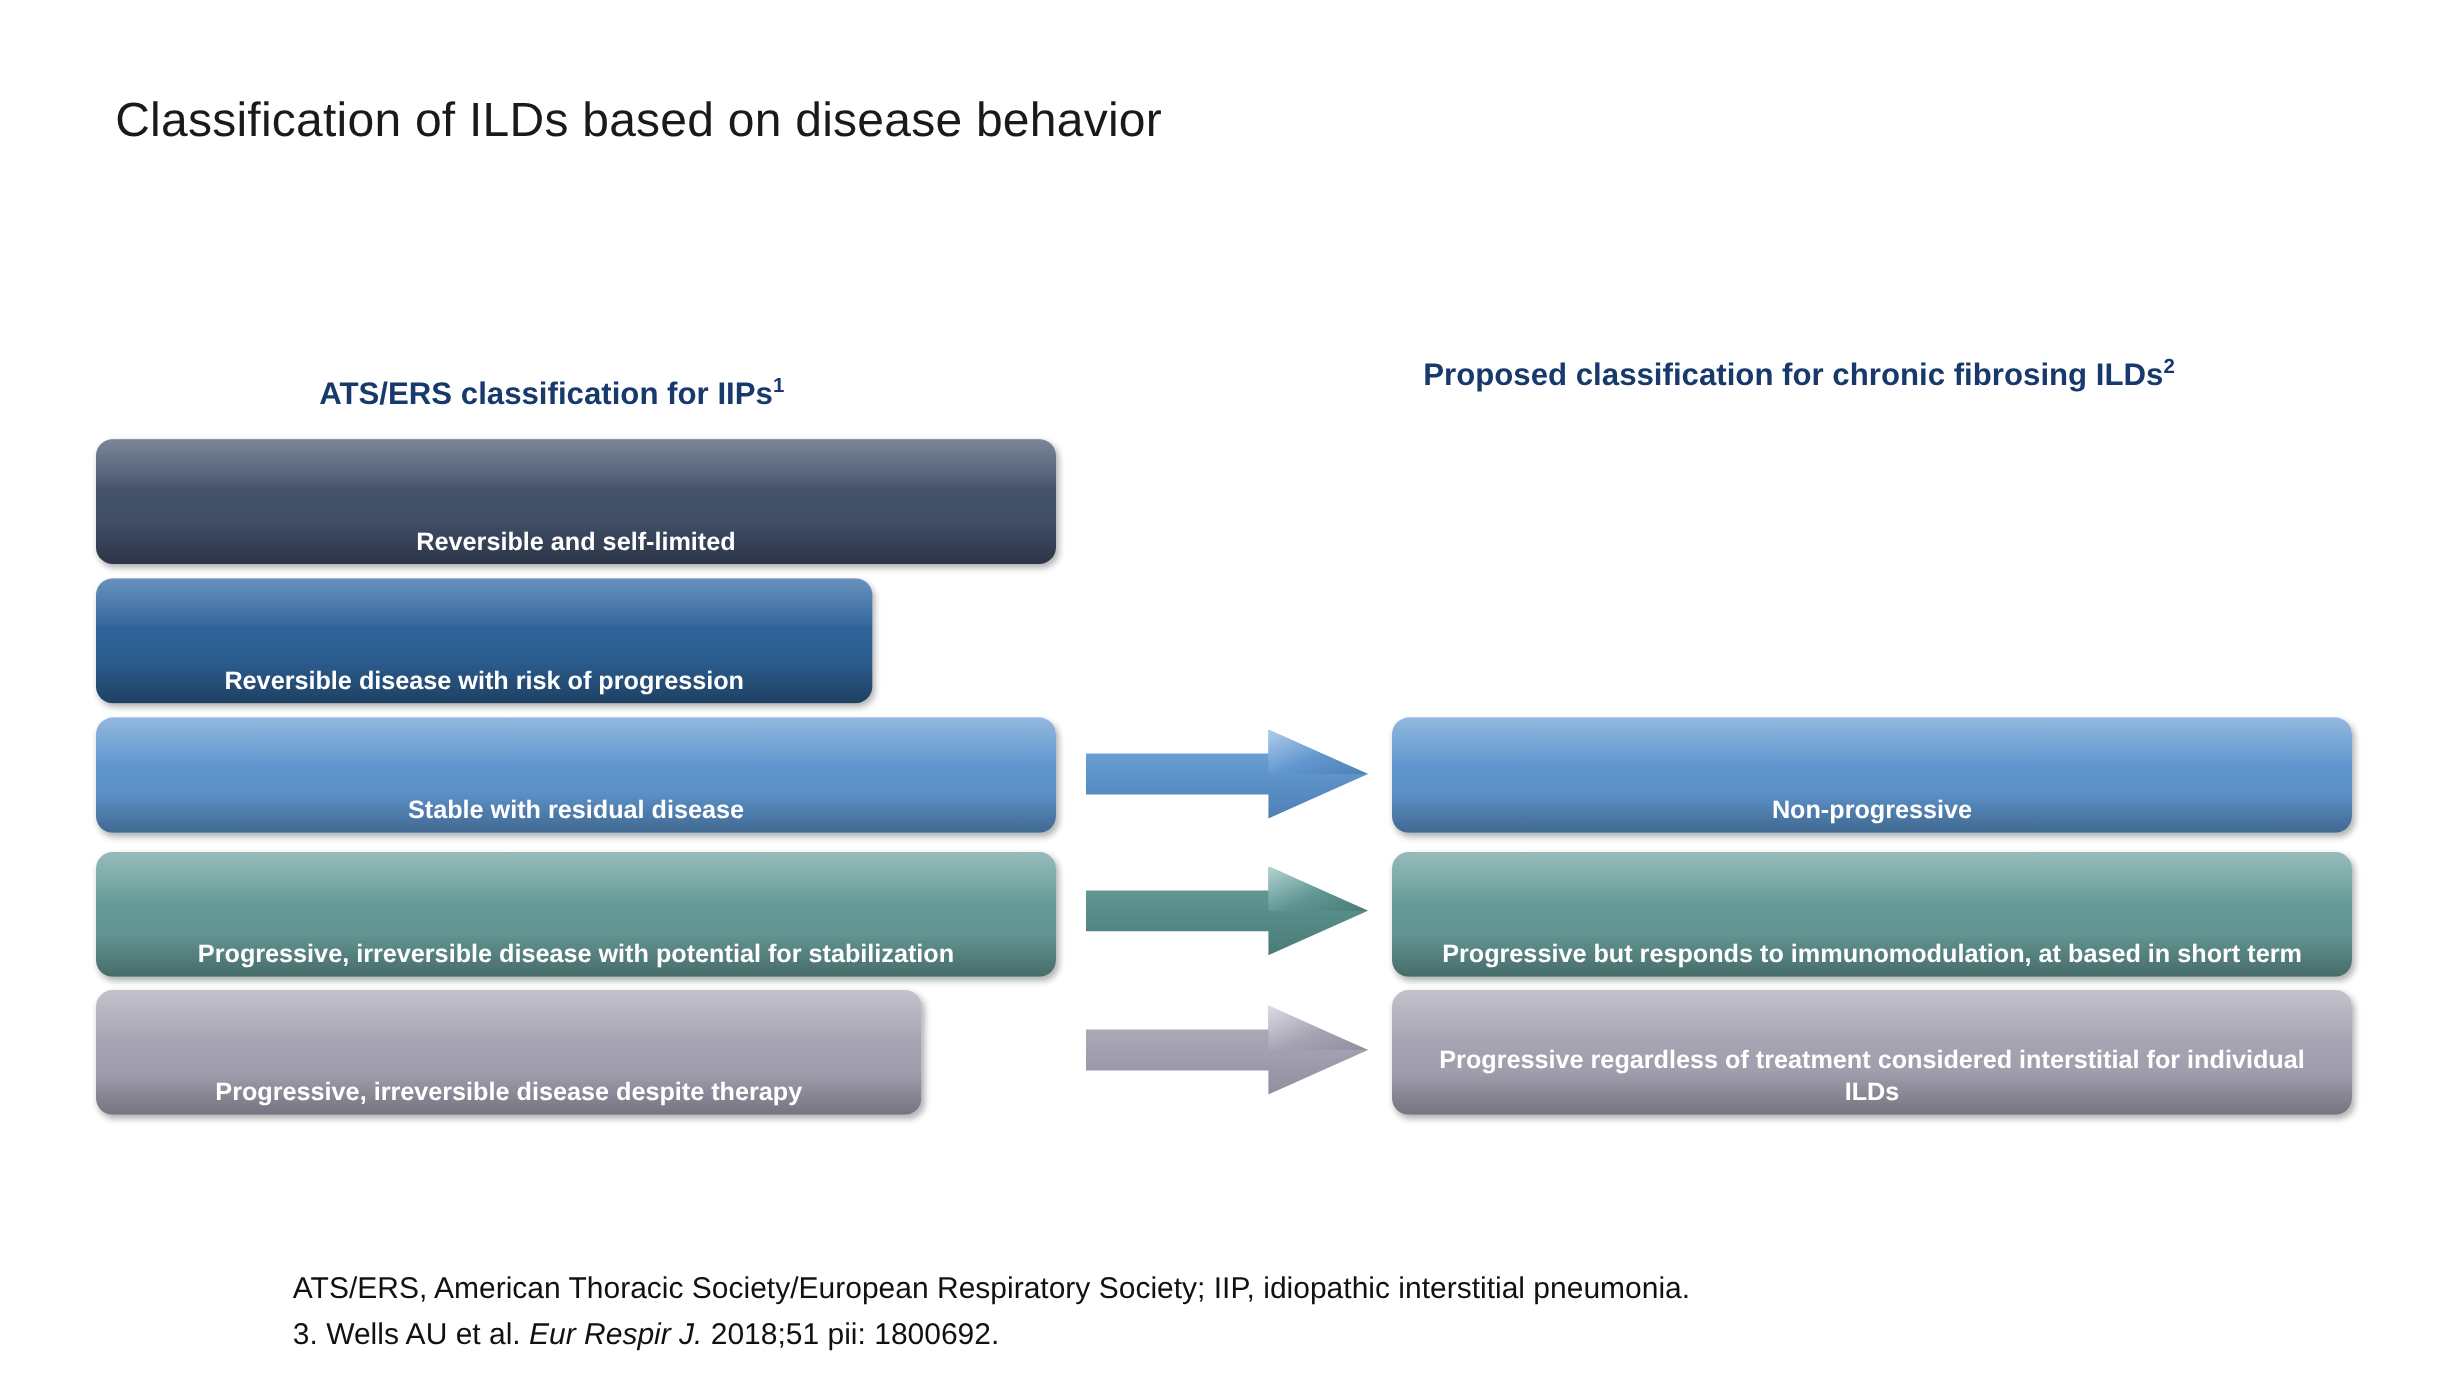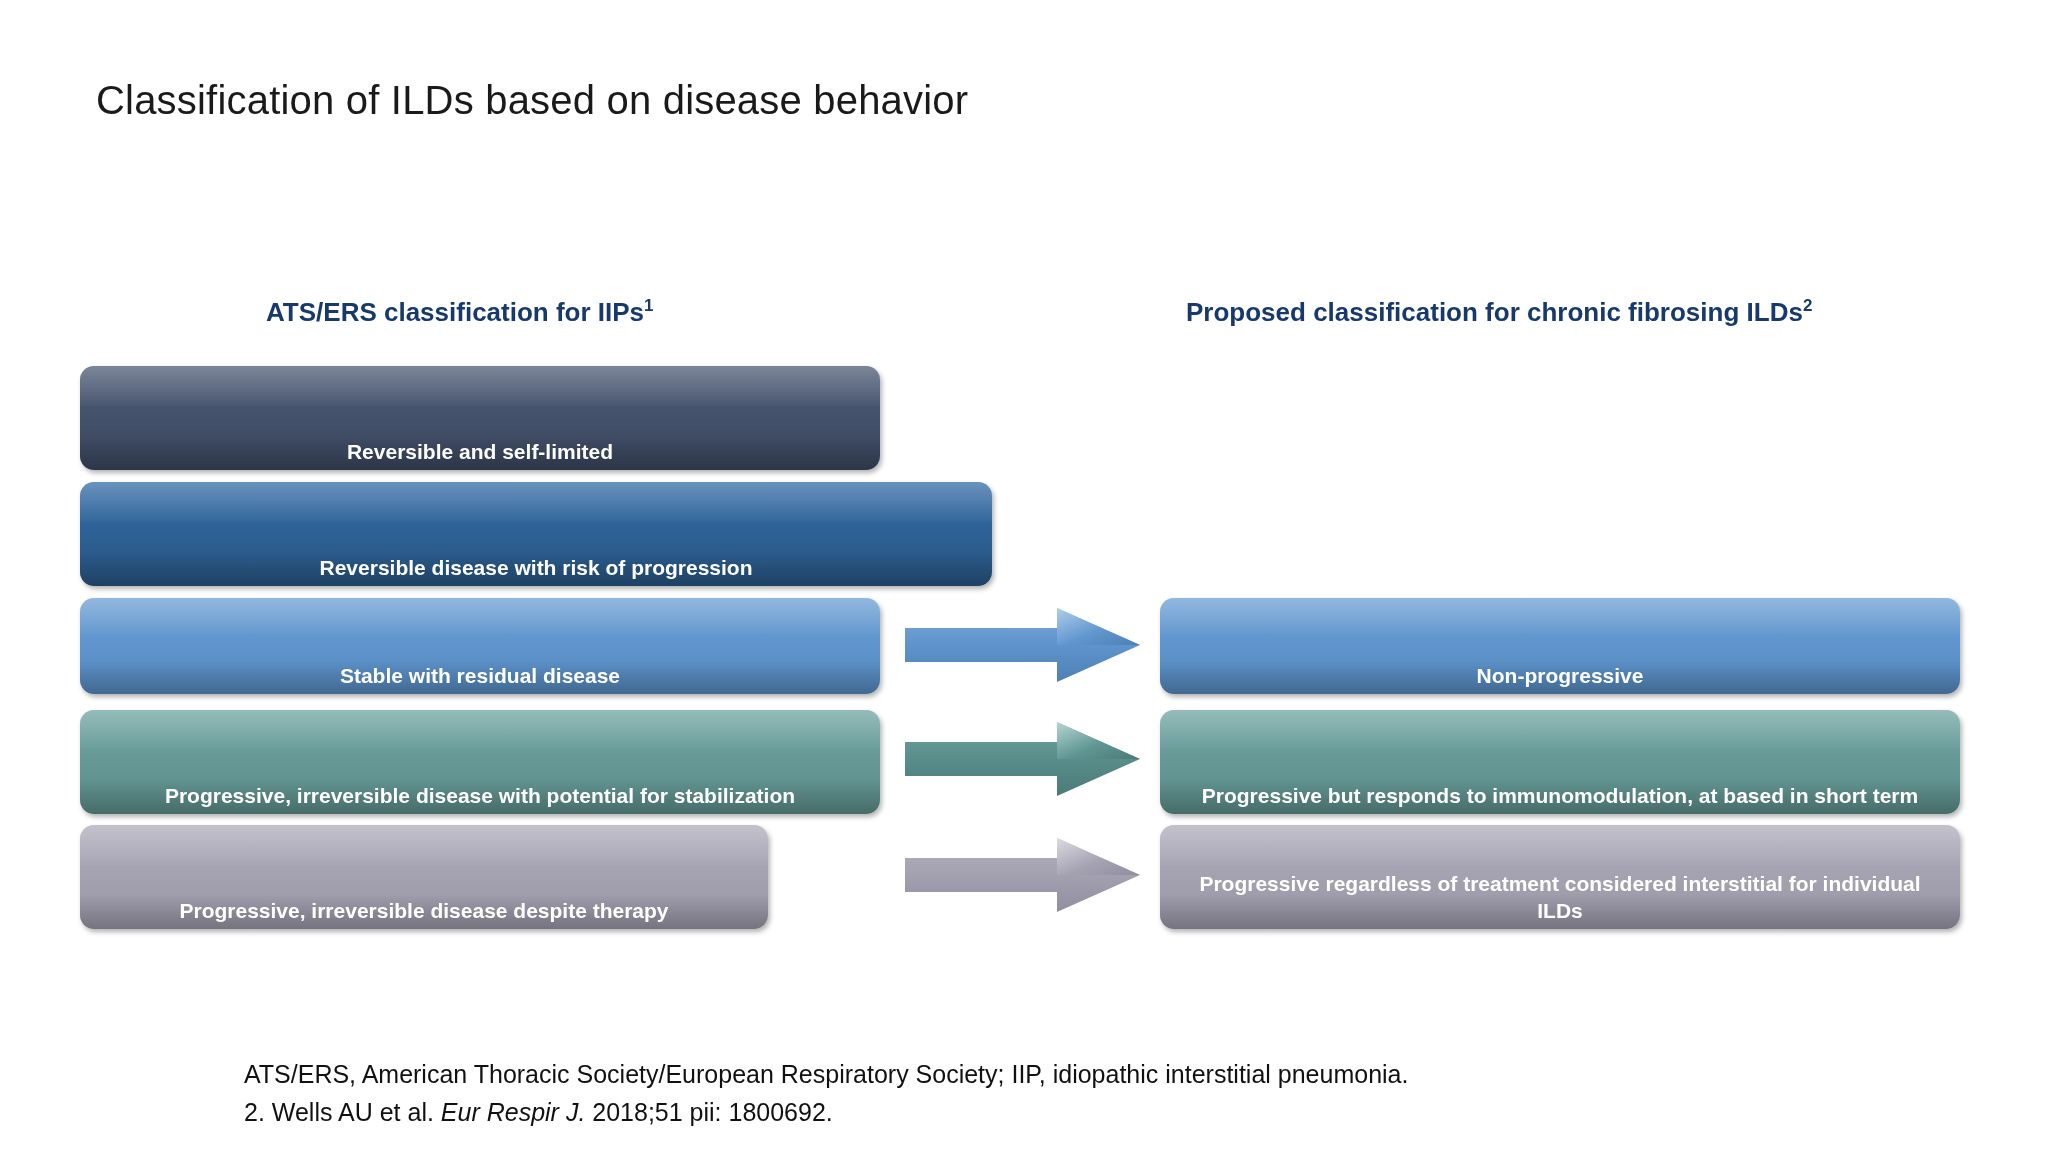--- a/index.html
+++ b/index.html
@@ -28,21 +28,21 @@
   }
 
   
   .column-header {
     position: absolute;
     font-size: 26px;
     font-weight: bold;
     color: #17396b;
     white-space: nowrap;
   }
-  #header-left  { left: 266px; top: 296px; text-align: right; }
+  #header-left  { left: 266px; top: 312px; text-align: right; }
   #header-right { left: 1186px; top: 296px; }
   .sup { font-size: 17px; vertical-align: super; }
 
   
   .chip {
     position: absolute;
     border-radius: 14px;
     box-sizing: border-box;
     display: flex;
     align-items: flex-end;
@@ -77,21 +77,21 @@
 
   
   .c-darkslate { background: linear-gradient(to bottom, #4e5c76 0%, #44526b 45%, #39455c 100%); }
   .c-steelblue { background: linear-gradient(to bottom, #356ca6 0%, #2e6297 45%, #27537f 100%); }
   .c-cornflower{ background: linear-gradient(to bottom, #6c9fd4 0%, #6096ce 45%, #5386ba 100%); }
   .c-teal      { background: linear-gradient(to bottom, #70a4a1 0%, #669a97 45%, #5a8a87 100%); }
   .c-mauve     { background: linear-gradient(to bottom, #aeacba 0%, #a5a3b2 45%, #9794a4 100%); }
 
   
   #box-reversible-self-limited { left: 80px;  top: 366px; width: 800px; height: 104px; }
-  #box-reversible-risk         { left: 80px;  top: 482px; width: 912px; height: 104px; }
+  #box-reversible-risk         { left: 80px;  top: 482px; width: 647px; height: 104px; }
   #box-stable-residual         { left: 80px;  top: 598px; width: 800px; height: 96px;  }
   #box-progressive-potential   { left: 80px;  top: 710px; width: 800px; height: 104px; }
   #box-progressive-despite     { left: 80px;  top: 825px; width: 688px; height: 104px; }
 
   
   #box-non-progressive         { left: 1160px; top: 598px; width: 800px; height: 96px;  }
   #box-progressive-immuno      { left: 1160px; top: 710px; width: 800px; height: 104px; }
   #box-progressive-regardless  { left: 1160px; top: 825px; width: 800px; height: 104px; }
 
   
@@ -209,15 +209,15 @@
       <stop offset="100%" stop-color="#8d8a9c"></stop>
     </linearGradient>
   </defs>
   <polygon points="0,20 152,20 152,0 235,37 152,74 152,54 0,54" fill="url(#gradArrowGray)"></polygon>
   <polygon points="152,0 235,37 152,37" fill="url(#gradHeadGray)" opacity="0.85"></polygon>
 </svg>
 
 <div id="footnotes">
   <div class="fn-line">ATS/ERS, American Thoracic Society/European Respiratory Society; IIP, idiopathic interstitial pneumonia.</div>
   <div class="fn-line">
-    <span>2. Wells AU et al. </span><i>Eur Respir J.</i><span> 2018;51 pii: 1800692.</span>
+    <span>3. Wells AU et al. </span><i>Eur Respir J.</i><span> 2018;51 pii: 1800692.</span>
   </div>
 </div>
 
 </body></html>

